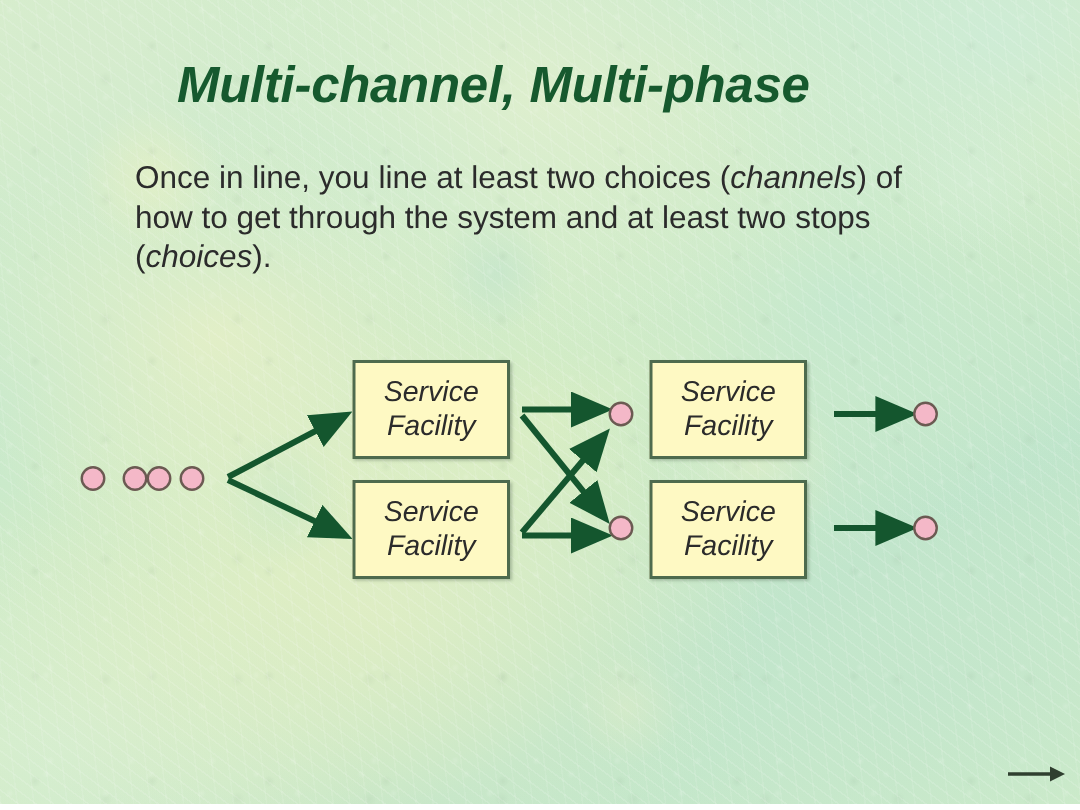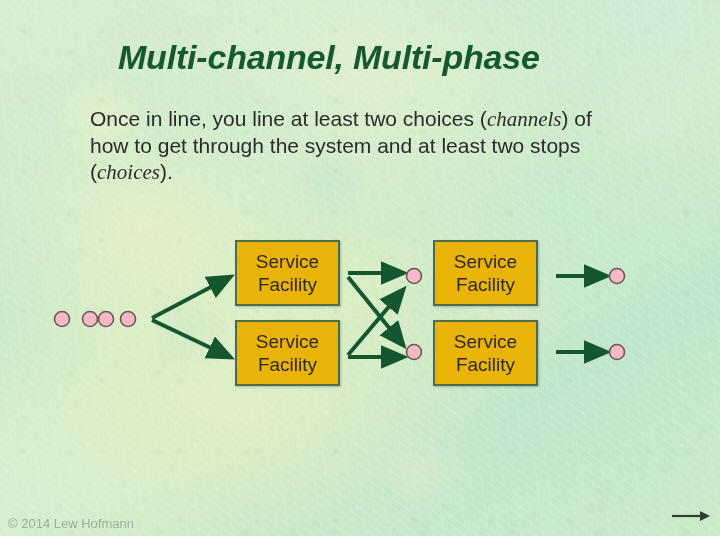--- a/index.html
+++ b/index.html
@@ -86,21 +86,21 @@
   }
   .body-text {
     position: absolute;
     left: 90px;
     top: 106px;
     width: 540px;
     font-size: 21px;
     line-height: 26.5px;
     color: #2b2b2b;
   }
-  .body-text em { font-style: italic; font-family: Liberation Serif, serif; }
+  .body-text em { font-style: italic; }
 
   .footer {
     position: absolute;
     left: 8px;
     top: 516px;
     font-size: 13px;
     color: #8fa58f;
     opacity: 0.85;
   }
 
@@ -113,30 +113,31 @@
     position: absolute;
     left: 0;
     top: 0;
     width: 720px;
     height: 540px;
   }
   .fac-box {
     position: absolute;
     width: 105px;
     height: 66px;
-    background: #eab308;
+    background: #fef9c3;
     border: 2px solid #4e6b4e;
     box-sizing: border-box;
     display: flex;
     flex-direction: column;
     justify-content: center;
     color: #2b2b2b;
     font-size: 19px;
     line-height: 23px;
     box-shadow: 1px 1px 2px rgba(70,90,70,0.35);
+    font-style: italic;
   }
   .fac-box span { display: block; text-align: center; }
 </style>
 </head>
 <body>
 
 <div id="slide">
 
   <div class="bg-base"></div>
   <div class="bg-wash"></div>
@@ -190,21 +191,20 @@
           <span>Service</span>
           <span>Facility</span>
         </div>
         <div class="fac-box" style="left: 433px; top: 320px;">
           <span>Service</span>
           <span>Facility</span>
         </div>
       </div>
   </div>
 
-  <div class="footer">© 2014 Lew Hofmann</div>
 
   <svg class="svg-layer" style="pointer-events:none;">
     <g>
       <line x1="672" y1="516" x2="702" y2="516" stroke="#2f3f2f" stroke-width="2.2"></line>
       <path d="M700,511 L710,516 L700,521 Z" fill="#2f3f2f"></path>
     </g>
   </svg>
 
 </div>
 

